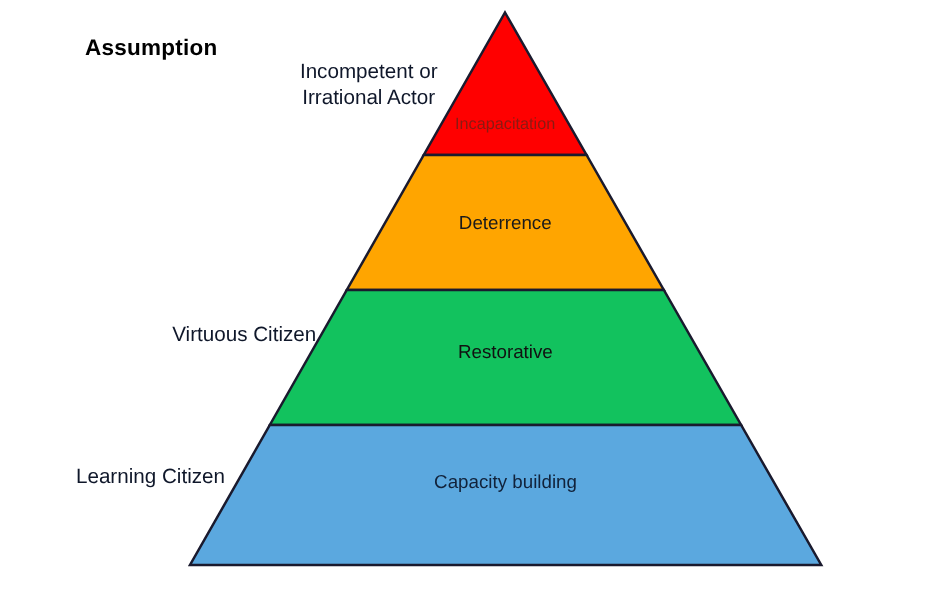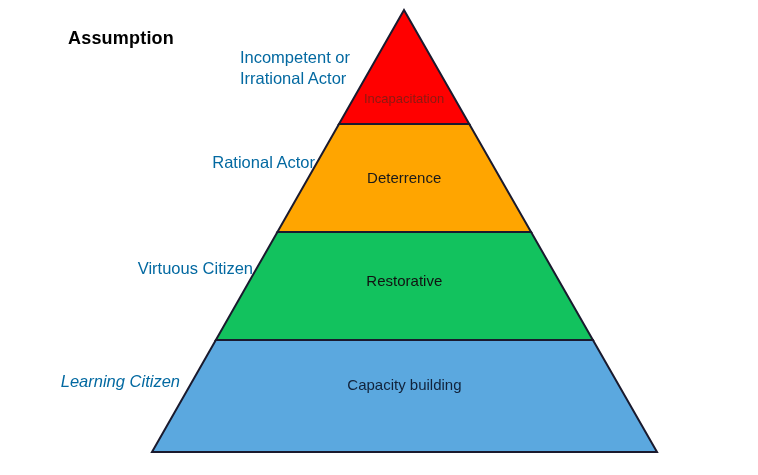--- a/index.html
+++ b/index.html
@@ -27,29 +27,29 @@
     top: 28px;
     font-size: 18px;
     font-weight: bold;
     color: #000000;
     letter-spacing: 0.2px;
     white-space: nowrap;
   }
   .assumption-label {
     position: absolute;
     font-size: 16.5px;
-    color: #0369a1;
-    text-align: left;
+    color: #0f172a;
+    text-align: center;
     line-height: 1.28;
     white-space: pre-line;
   }
   .lbl-incompetent { right: 408px; top: 47px; }
   .lbl-rational    { right: 443px; top: 152px; }
   .lbl-virtuous    { right: 505px; top: 258px; margin-left: 24px; }
-  .lbl-learning    { right: 578px; top: 371px; font-style: italic; }
+  .lbl-learning    { right: 578px; top: 371px; }
 
   svg { display: block; }
   .tier-text {
     font-family: "Liberation Sans", sans-serif;
     text-anchor: middle;
   }
   .tier-text-red    { font-size: 13px; fill: #8a1a12; }
   .tier-text-orange { font-size: 15px; fill: #1a1a1a; }
   .tier-text-green  { font-size: 15px; fill: #111111; }
   .tier-text-blue   { font-size: 15px; fill: #11223a; }
@@ -57,21 +57,20 @@
 </head>
 <body>
 
 <div id="canvas">
 
   <div class="heading">Assumption</div>
 
   <div class="assumption-label lbl-incompetent">Incompetent or
 Irrational Actor</div>
 
-  <div class="assumption-label lbl-rational">Rational Actor</div>
 
   <div class="assumption-label lbl-virtuous">Virtuous Citizen</div>
 
   <div class="assumption-label lbl-learning">Learning Citizen</div>
 
   <svg width="758" height="475" viewBox="0 0 758 475">
 
     <polygon id="tier-1-shape" class="tier-shape" points="404.00,10.00 404.00,10.00 469.25,124.00 339.00,124.00" fill="#FF0000" stroke="#1a1a2e" stroke-width="2" stroke-linejoin="miter"></polygon>
     <polygon id="tier-2-shape" class="tier-shape" points="339.00,124.00 469.25,124.00 531.07,232.00 277.43,232.00" fill="#FFA500" stroke="#1a1a2e" stroke-width="2" stroke-linejoin="miter"></polygon>
     <polygon id="tier-3-shape" class="tier-shape" points="277.43,232.00 531.07,232.00 592.89,340.00 215.86,340.00" fill="#12C25E" stroke="#1a1a2e" stroke-width="2" stroke-linejoin="miter"></polygon>

